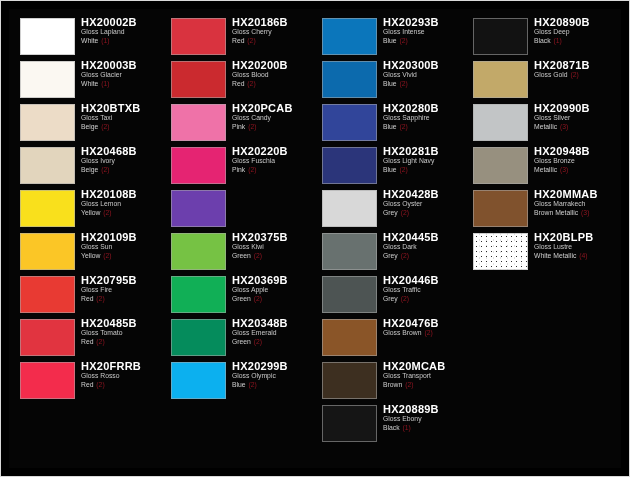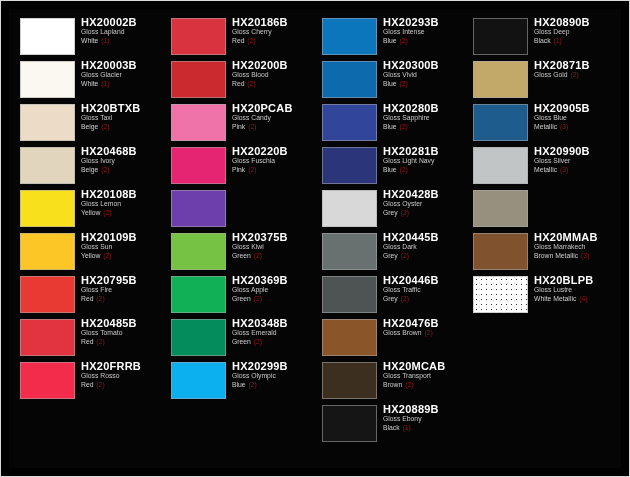--- a/index.html
+++ b/index.html
@@ -406,41 +406,36 @@
           <div class="swatch-wrap">
             <div class="swatch" style="background: rgb(194, 169, 105);"></div>
           </div>
           <div class="info">
             <div class="code">HX20871B</div>
             <div class="desc"><span>Gloss Gold</span> <span class="num">(2)</span></div>
           </div>
         </div>
         <div class="row">
           <div class="swatch-wrap">
-            <div class="swatch" style="background: rgb(29, 92, 140);"></div>
-          </div>
-          <div class="info">
-            <div class="code">HX20905B</div>
-            <div class="desc">Gloss Blue</div>
-            <div class="fam"><span>Metallic</span> <span class="num">(3)</span></div>
-          </div>
-        </div>
-        <div class="row">
-          <div class="swatch-wrap">
             <div class="swatch" style="background: rgb(194, 197, 198);"></div>
           </div>
           <div class="info">
             <div class="code">HX20990B</div>
             <div class="desc">Gloss  Silver</div>
             <div class="fam"><span>Metallic</span> <span class="num">(3)</span></div>
           </div>
         </div>
         <div class="row">
           <div class="swatch-wrap">
             <div class="swatch" style="background: rgb(151, 144, 127);"></div>
+          </div>
+          <div class="info">
+            <div class="code">HX20948B</div>
+            <div class="desc">Gloss Bronze</div>
+            <div class="fam"><span>Metallic</span> <span class="num">(3)</span></div>
           </div>
         </div>
         <div class="row">
           <div class="swatch-wrap">
             <div class="swatch" style="background: rgb(128, 82, 45);"></div>
           </div>
           <div class="info">
             <div class="code">HX20MMAB</div>
             <div class="desc">Gloss Marrakech</div>
             <div class="fam"><span>Brown Metallic</span> <span class="num">(3)</span></div>

